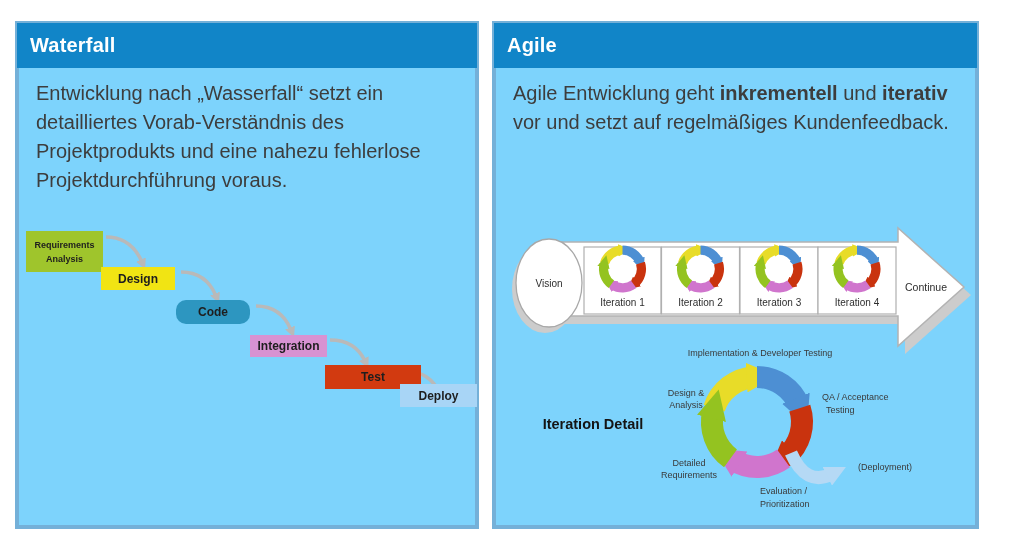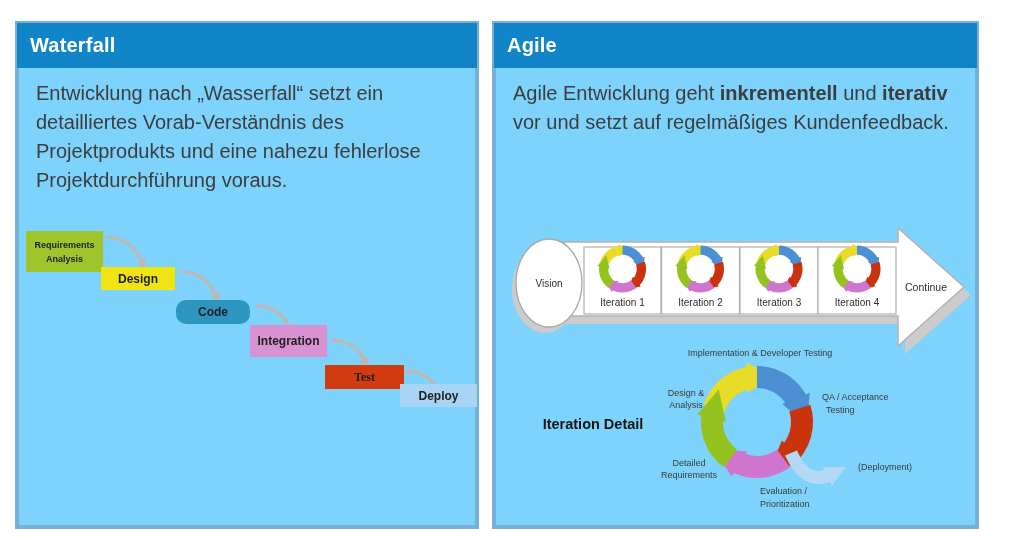--- a/index.html
+++ b/index.html
@@ -22,22 +22,22 @@
   
   .wf{position:absolute;left:0;top:0;width:100%;height:100%;pointer-events:none;}
   .wf svg{position:absolute;left:0;top:0;}
   .wf-box{
     position:absolute;display:flex;align-items:center;justify-content:center;
     text-align:center;font-weight:700;font-size:12px;color:#1e1e1e;
   }
   .s1{left:7px;top:206px;width:77px;height:41px;font-size:9px;line-height:14px;justify-content:center;}
   .s2{left:82px;top:242px;width:74px;height:23px;}
   .s3{left:157px;top:275px;width:74px;height:24px;border-radius:10px;}
-  .s4{left:231px;top:300px;width:77px;height:32px;text-align:right;}
-  .s5{left:306px;top:340px;width:79px;height:24px;font-family:Liberation Serif, serif;}
+  .s4{left:231px;top:310px;width:77px;height:22px;text-align:right;}
+  .s5{left:306px;top:340px;width:96px;height:24px;}
   .s6{left:381px;top:359px;width:77px;height:23px;}
   
   .agile-svg{position:absolute;left:0;top:0;width:483px;height:504px;}
   text{fill:#3a3a3a;}
   .lbl{font-size:9px;}
   .flowlbl{font-size:10px;fill:#2e2e2e;}
   .contlbl{font-size:10.5px;fill:#2e2e2e;}
   .detail-title{font-size:14.5px;font-weight:700;fill:#141414;}
 </style>
 </head>

